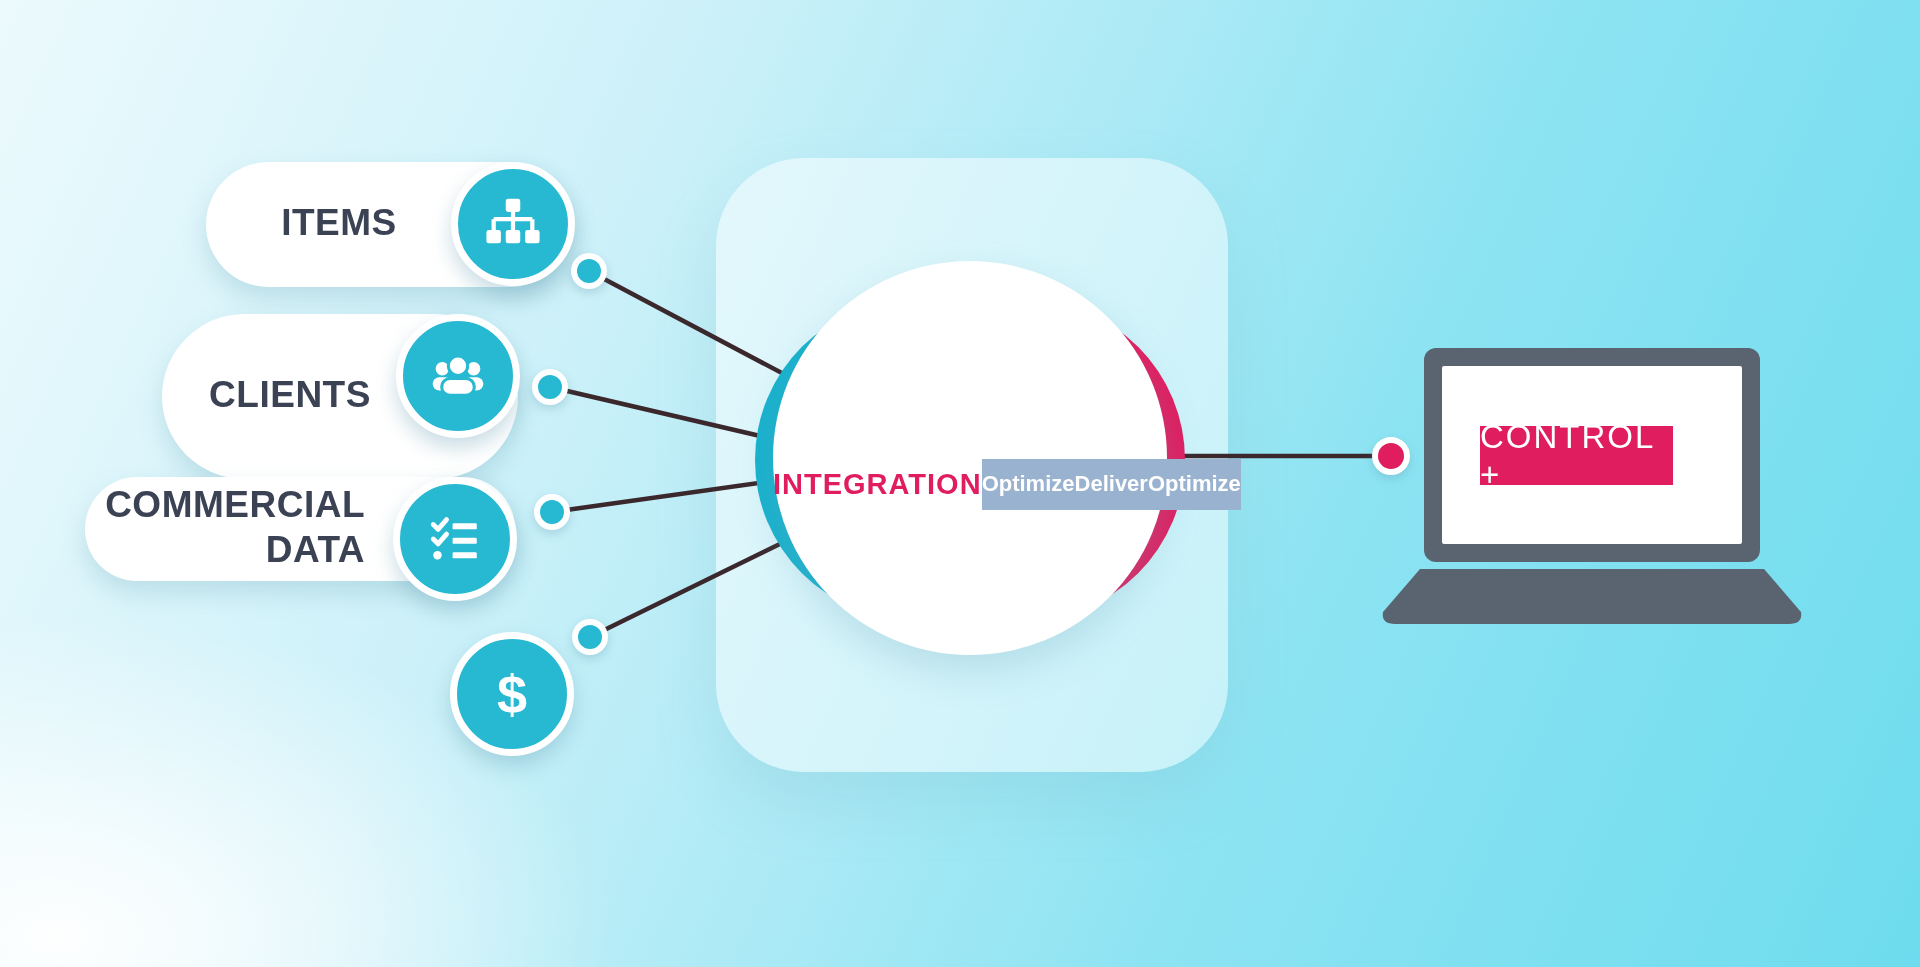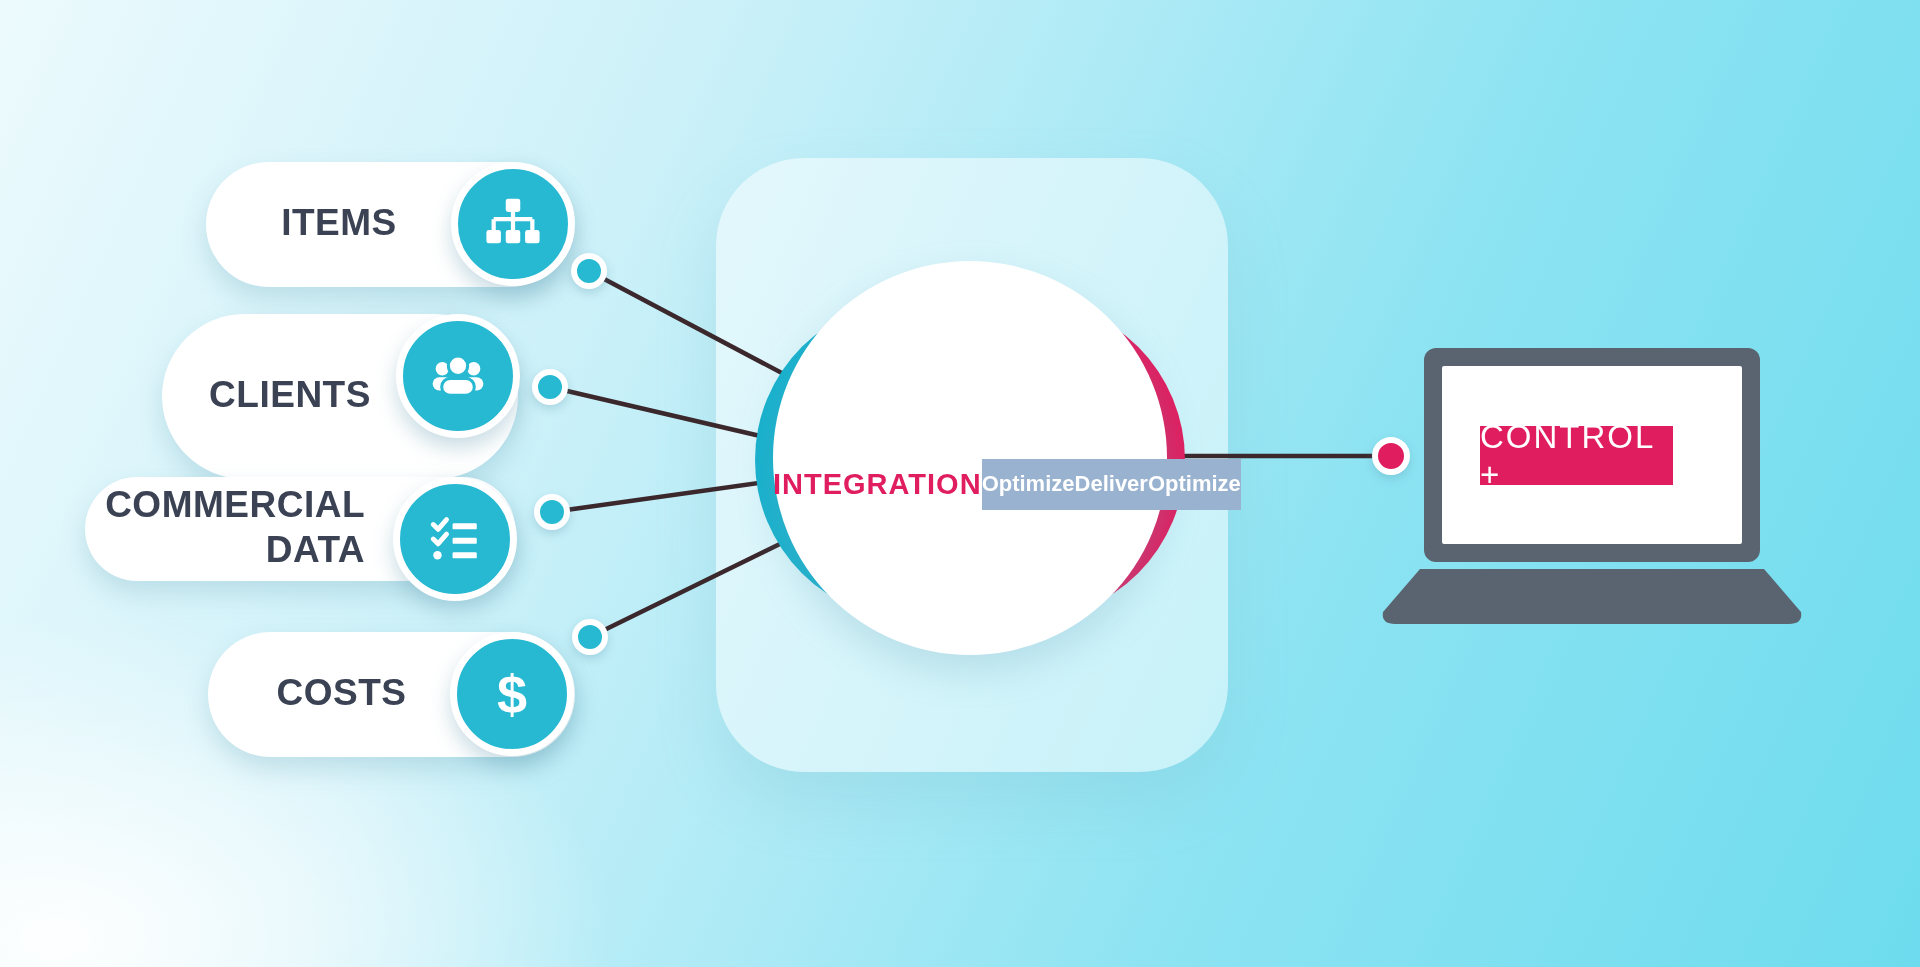--- a/index.html
+++ b/index.html
@@ -141,23 +141,20 @@
 
   <div class="pill pill-items">
     <div class="pill-label">ITEMS</div>
   </div>
   <div class="pill pill-clients">
     <div class="pill-label">CLIENTS</div>
   </div>
   <div class="pill pill-commercial">
     <div class="pill-label">COMMERCIAL DATA</div>
   </div>
-  <div class="pill pill-costs">
-    <div class="pill-label">COSTS</div>
-  </div>
 
   <div class="icon-circle icon-items">
     <svg viewBox="0 0 48 48">
       <path d="M24 13 V20 M8 20 H40 M8 20 V30 M24 20 V30 M40 20 V30" stroke="#ffffff" stroke-width="3.5" fill="none"></path>
       <rect x="18" y="3" width="12" height="11" rx="2" fill="#ffffff"></rect>
       <rect x="2" y="29" width="12" height="11" rx="2" fill="#ffffff"></rect>
       <rect x="18" y="29" width="12" height="11" rx="2" fill="#ffffff"></rect>
       <rect x="34" y="29" width="12" height="11" rx="2" fill="#ffffff"></rect>
     </svg>
   </div>

